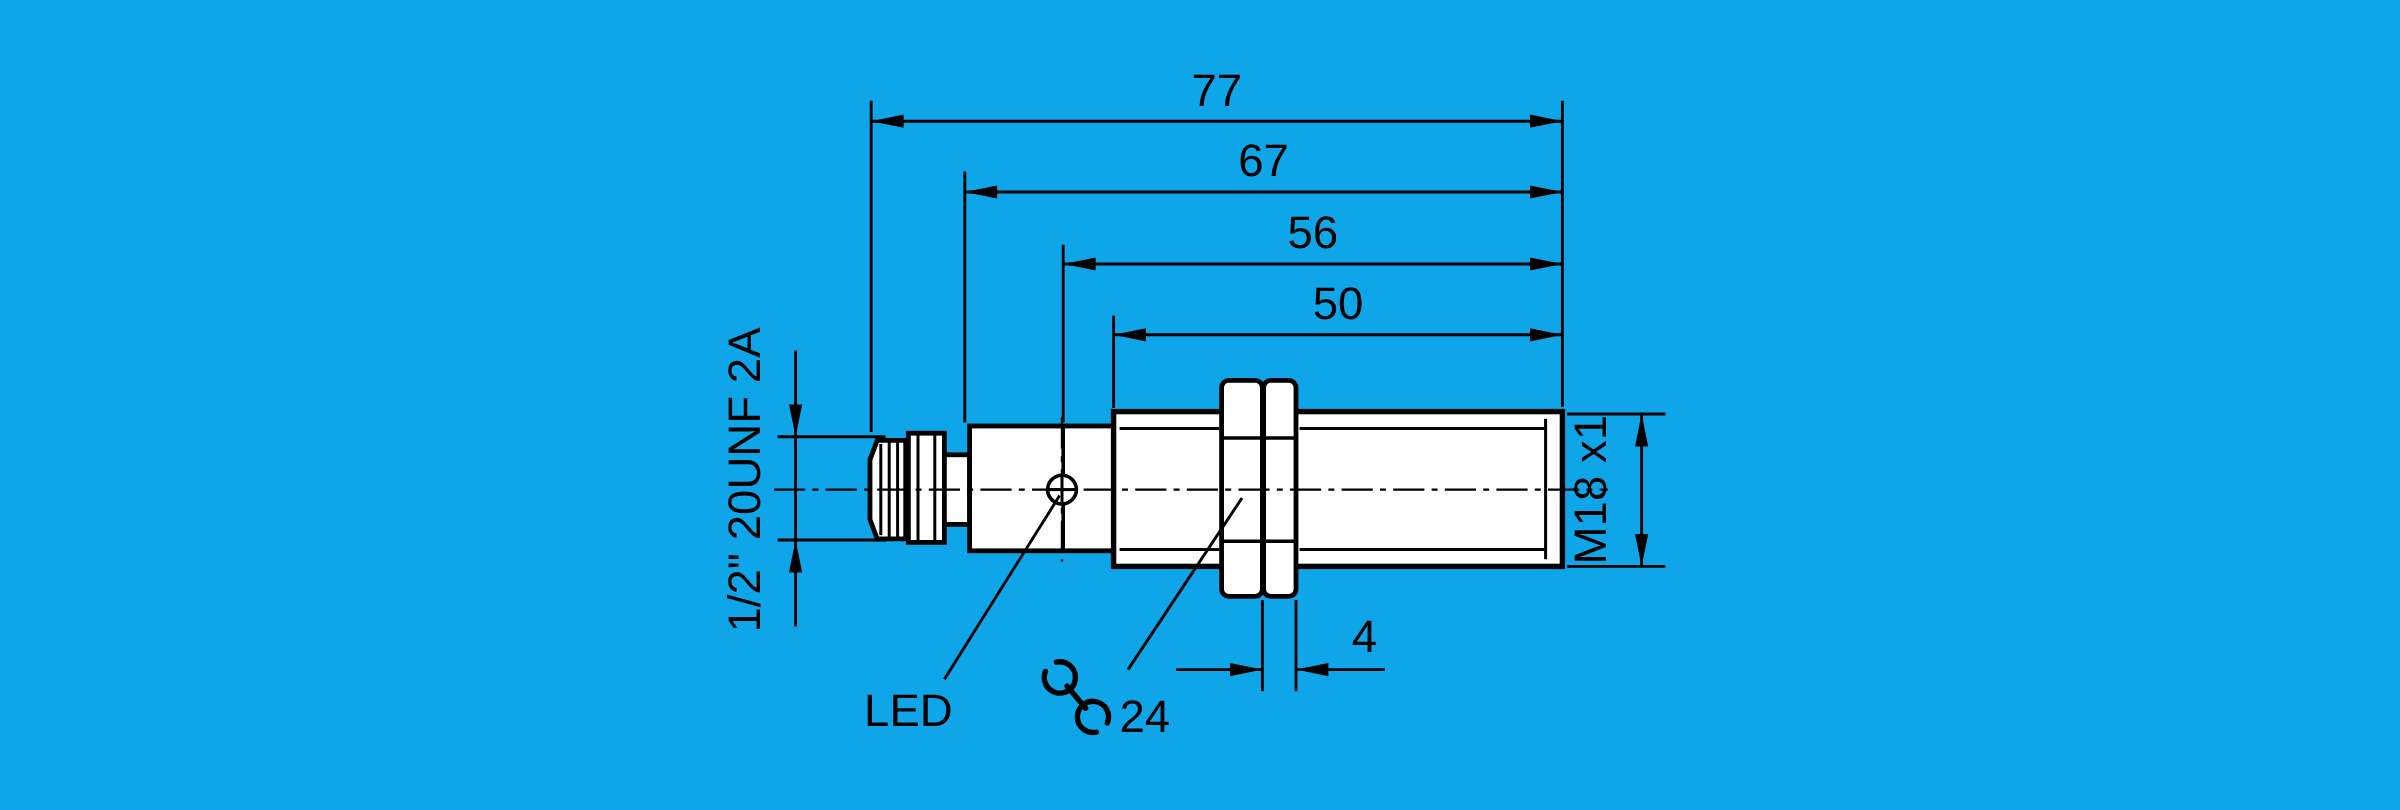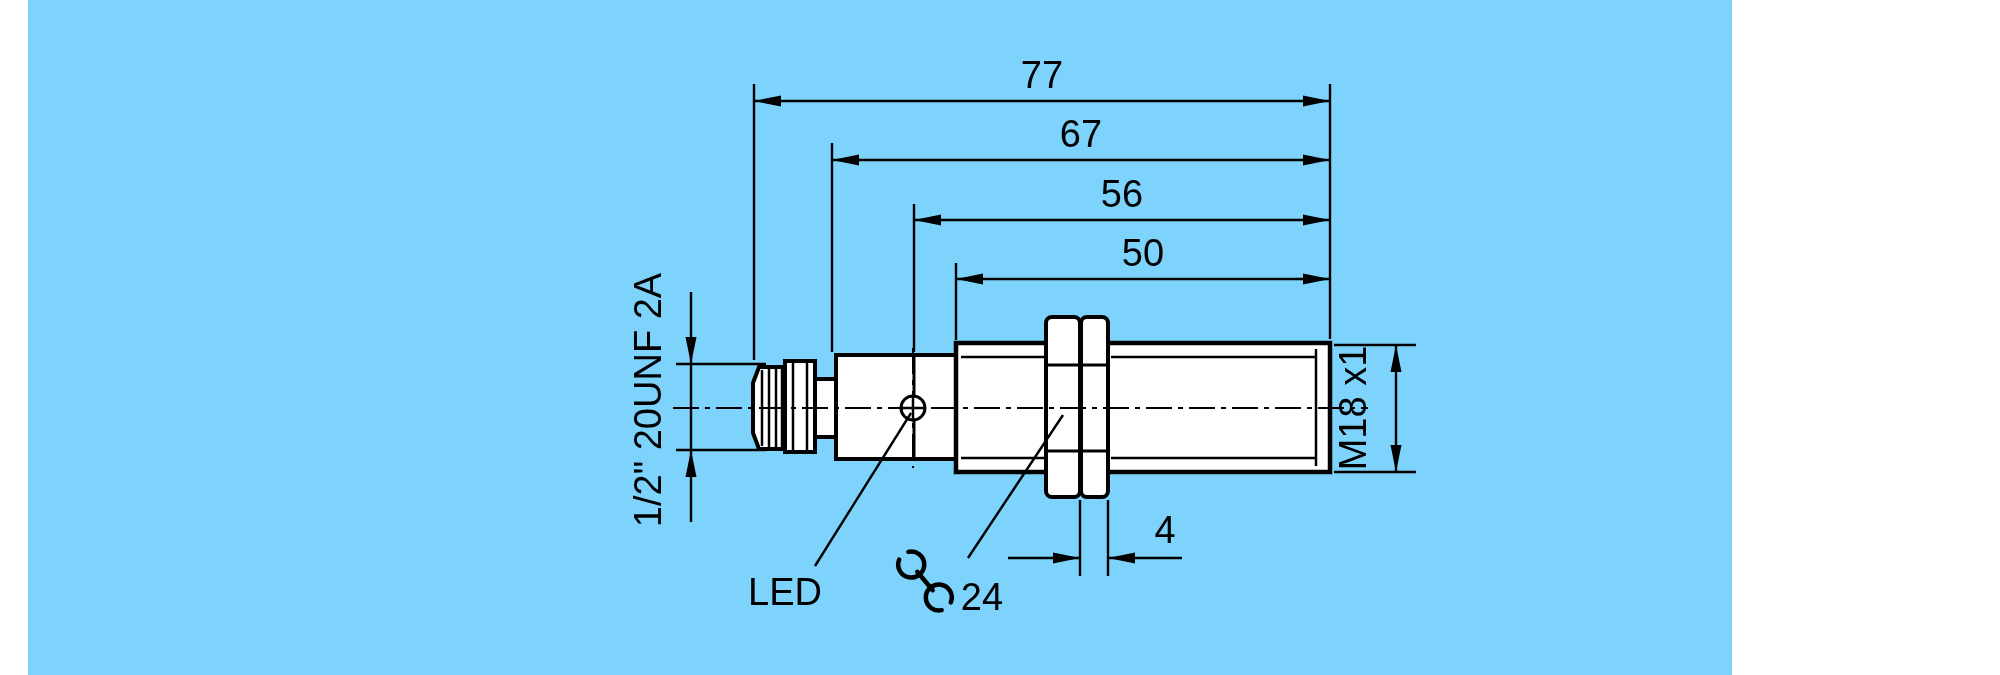--- a/index.html
+++ b/index.html
@@ -5,24 +5,23 @@
   html, body {
     margin: 0;
     padding: 0;
     background: #ffffff;
     width: 2000px;
     height: 675px;
     overflow: hidden;
   }
   .canvas {
     position: relative;
-    width: 1704px;
+    width: 2000px;
     height: 675px;
-    background: #7dd3fc;
-    margin-left: 28px;
+    background: #0ea5e9;
   }
   svg { display: block; }
   svg text {
     font-family: "Liberation Sans", "DejaVu Sans", sans-serif;
     font-size: 38px;
     fill: #000000;
   }
   .outline  { stroke: #000; stroke-width: 4;   fill: #fff; stroke-linejoin: miter; }
   .outline2 { stroke: #000; stroke-width: 4.5; fill: #fff; stroke-linejoin: miter; }
   .thin     { stroke: #000; stroke-width: 2.5; fill: none; }

